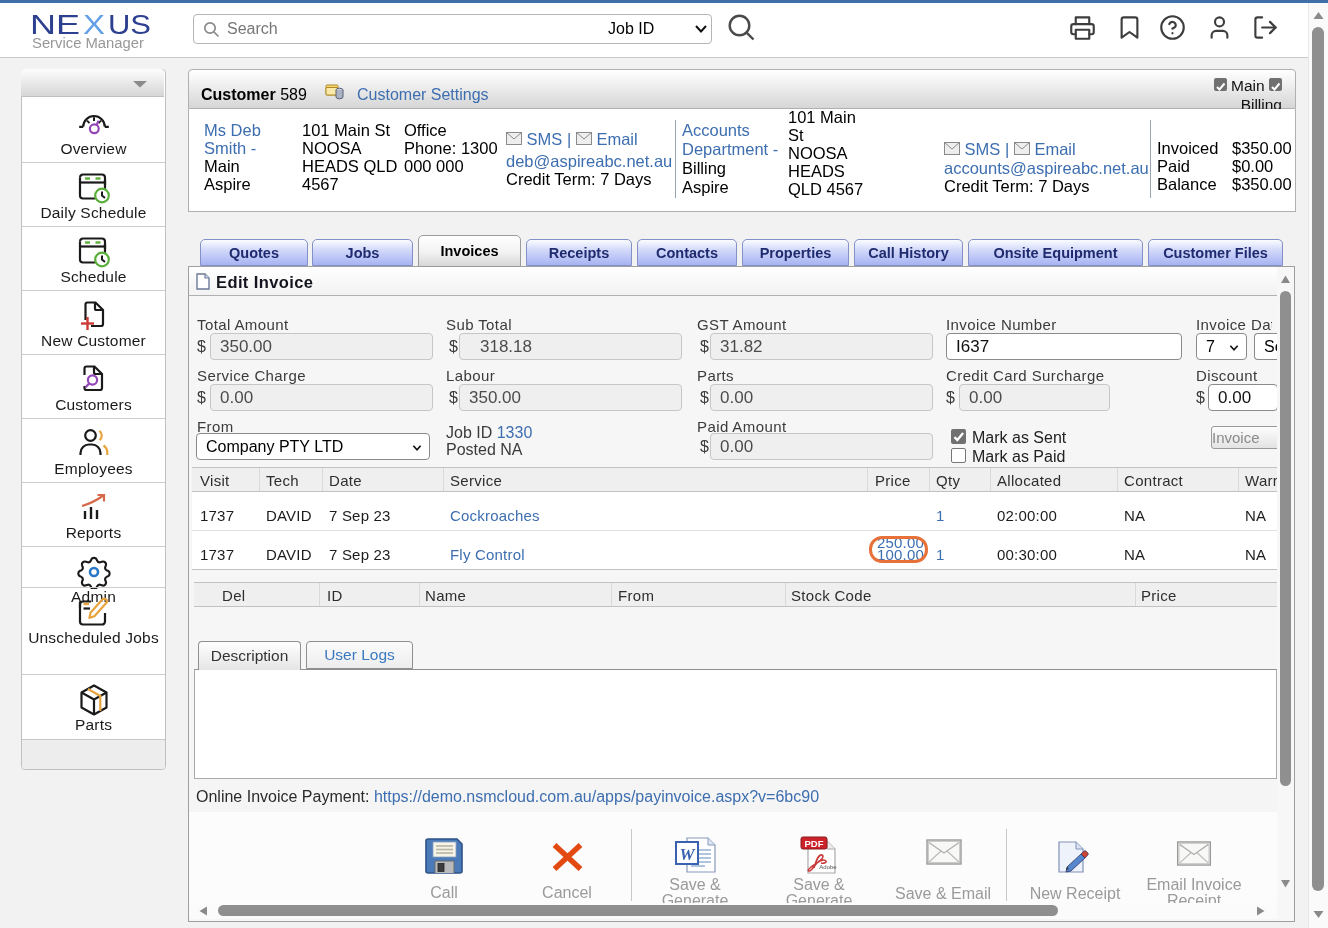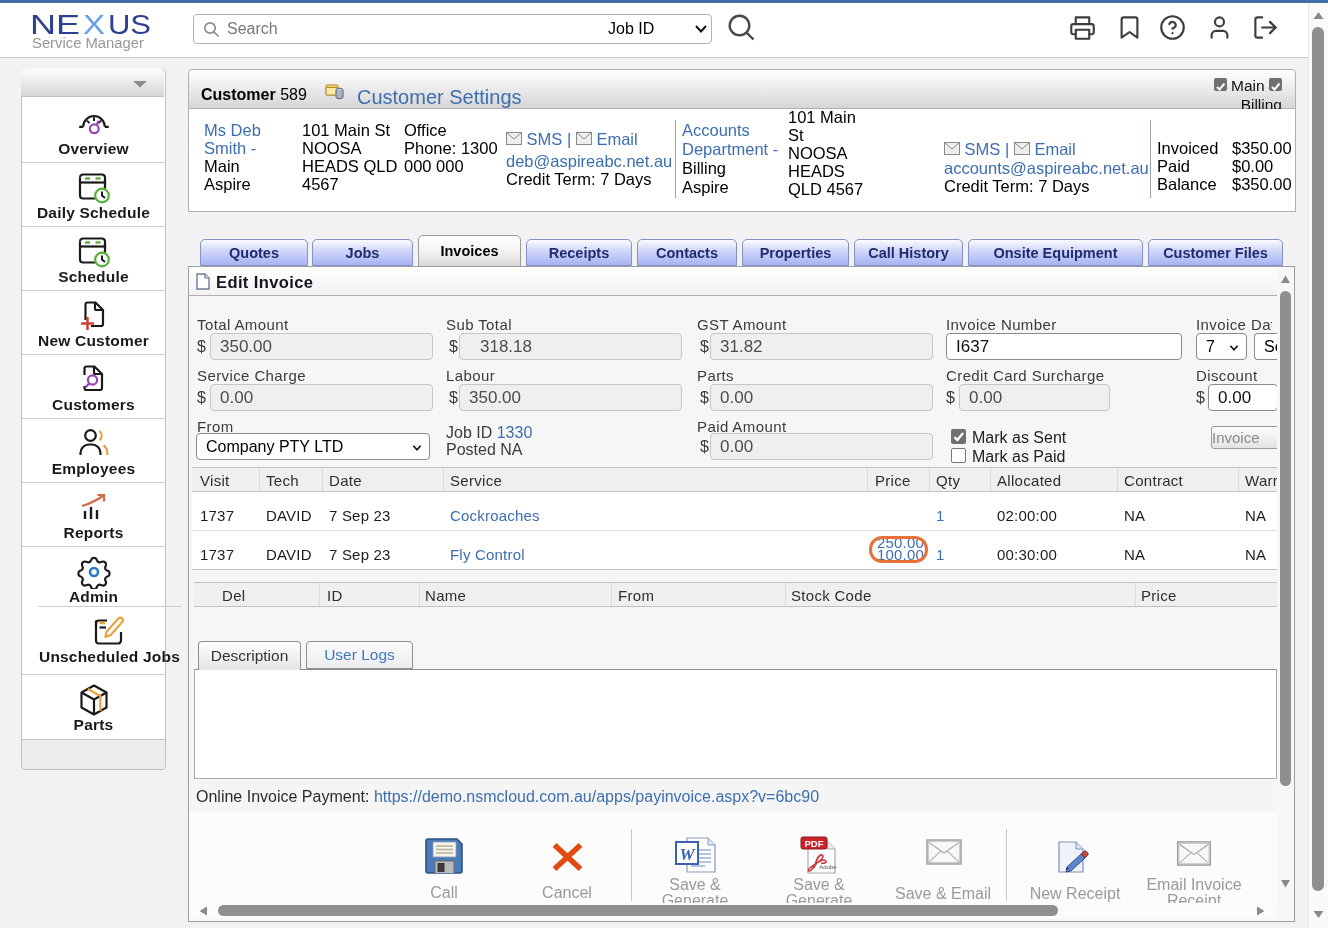--- a/index.html
+++ b/index.html
@@ -8,21 +8,21 @@
 .abs { position:absolute; }
 
 #topbar { left:0; top:0; width:1328px; height:3px; background:#3f6fa8; }
 #header { left:0; top:3px; width:1328px; height:55px; background:#fff; border-bottom:1px solid #c9c9c9; }
 #searchbox { left:193px; top:14px; width:519px; height:30px; background:#fff; border:1px solid #b5b5b5; border-radius:4px; }
 #searchph { left:227px; top:20px; font-size:16px; color:#777; }
 #jobid { left:608px; top:20px; font-size:16px; color:#000; }
 
 #sidebar { left:21px; top:69px; width:145px; height:701px; background:#fff; border:1px solid #c0c0c0; border-radius:4px; }
 #sbhead { left:0; top:0; width:143px; height:28px; background:linear-gradient(#fdfdfd,#d6d6d6); border-bottom:1px solid #c0c0c0; border-radius:4px 4px 0 0; }
-.sbitem { left:0; width:143px; height:64px; border-top:1px solid #ccc; text-align:center;font-weight:bold; }
+.sbitem { left:0; width:143px; height:64px; border-top:1px solid #ccc; text-align:center; }
 .sbitem.first { border-top:none; }
 .sbitem .lbl { position:absolute; bottom:4px; left:0; width:100%; font-size:15.5px; color:#1a1a1a; letter-spacing:0.2px; }
 .sbitem svg { position:absolute; top:8px; left:50%; transform:translateX(-50%); }
 
 #custbar { left:188px; top:69px; width:1108px; height:40px; background:linear-gradient(#ffffff,#d6d6d6); border:1px solid #b0b0b0; border-radius:4px 4px 0 0; }
 #custinfo { left:188px; top:109px; width:1108px; height:103px; background:#fff; border:1px solid #b0b0b0; border-top:none; }
 .link { color:#3d6eb0; }
 .vline { position:absolute; width:1px; background:#9aa5b1; }
 
 .tab { position:absolute; height:27px; top:239px; border:1px solid #8491c9; border-radius:5px 5px 0 0; background:linear-gradient(#fbfcff, #d2d9fa 40%, #a7b3f2); color:#1f2b6e; font-weight:bold; font-size:14.5px; text-align:center; line-height:26px; }
@@ -187,21 +187,21 @@
   </svg>
   <div class="lbl">Reports</div>
 </div>
 <div class="abs sbitem" style="left:22px;top:546px;">
   <svg width="34" height="34" viewBox="0 0 34 34">
     <path d="M14.2 4.2 a3.1 3.1 0 0 1 5.6 0 l.4 1 a3.1 3.1 0 0 0 4 1.6 l1-.4 a3.1 3.1 0 0 1 4 4 l-.4 1 a3.1 3.1 0 0 0 1.6 4 l1 .4 a3.1 3.1 0 0 1 0 5.6 l-1 .4 a3.1 3.1 0 0 0-1.6 4 l.4 1 a3.1 3.1 0 0 1-4 4 l-1-.4 a3.1 3.1 0 0 0-4 1.6 l-.4 1 a3.1 3.1 0 0 1-5.6 0 l-.4-1 a3.1 3.1 0 0 0-4-1.6 l-1 .4 a3.1 3.1 0 0 1-4-4 l.4-1 a3.1 3.1 0 0 0-1.6-4 l-1-.4 a3.1 3.1 0 0 1 0-5.6 l1-.4 a3.1 3.1 0 0 0 1.6-4 l-.4-1 a3.1 3.1 0 0 1 4-4 l1 .4 a3.1 3.1 0 0 0 4-1.6 z" fill="none" stroke="#1a1a1a" stroke-width="2.2" transform="scale(0.97) translate(0.5,0.5)"></path>
     <circle cx="17" cy="17" r="4" fill="none" stroke="#2979c8" stroke-width="2.6"></circle>
   </svg>
   <div class="lbl">Admin</div>
 </div>
-<div class="abs sbitem" style="left:22px;top:606px;margin-left:16px;">
+<div class="abs sbitem" style="left:22px;top:587px;">
   <svg width="34" height="34" viewBox="0 0 34 34">
     <path d="M14 5.5 h-8 a3 3 0 0 0-3 3 v17 a3 3 0 0 0 3 3 h19 a3 3 0 0 0 3-3 v-8.5" fill="none" stroke="#1a1a1a" stroke-width="2.2"></path>
     <line x1="3" y1="5.5" x2="3" y2="12" stroke="#1a1a1a" stroke-width="2.2"></line>
     <line x1="6.5" y1="12.5" x2="13" y2="12.5" stroke="#1a1a1a" stroke-width="2.2"></line>
     <line x1="6.5" y1="8" x2="12" y2="8" stroke="#e8a33d" stroke-width="2.4"></line>
     <path d="M13.5 16.8 L25.3 3.6 a2.6 2.6 0 0 1 3.9 3.5 L17.4 20.3 l-5 1.6 z" fill="none" stroke="#e8a33d" stroke-width="2.2" stroke-linejoin="round"></path>
   </svg>
   <div class="lbl">Unscheduled Jobs</div>
 </div>
 <div class="abs sbitem" style="left:22px;top:674px;">
@@ -216,21 +216,21 @@
 </div>
 
 <div class="abs" id="custbar"></div>
 <div class="abs" style="left:201px;top:86px;font-size:16px;"><b>Customer</b> 589</div>
 <svg class="abs" style="left:325px;top:83px;" width="20" height="18" viewBox="0 0 20 18">
   <rect x="1" y="2" width="12" height="10" rx="1" fill="#f7d770" stroke="#b08a28" stroke-width="1"></rect>
   <rect x="1" y="4.5" width="12" height="7.5" rx="1" fill="#fae9a8" stroke="#b08a28" stroke-width="1"></rect>
   <ellipse cx="14.5" cy="7" rx="3.5" ry="1.8" fill="#c7cede" stroke="#5a6172"></ellipse>
   <path d="M11 7 v7 a3.5 1.8 0 0 0 7 0 v-7" fill="#aab2c4" stroke="#5a6172"></path>
 </svg>
-<div class="abs link" style="left:357px;top:86px;font-size:20px;">Customer Settings</div>
+<div class="abs link" style="left:357px;top:86px;font-size:16px;">Customer Settings</div>
 <div class="abs" style="left:1196px;top:76px;width:86px;text-align:right;font-size:15.5px;color:#111;line-height:19px;">
   <span style="display:inline-block;width:13px;height:13px;background:#707070;border-radius:2px;position:relative;top:2px;"><svg width="13" height="13" viewBox="0 0 13 13">
         <path d="M3 7 l2.5 2.5 L10.5 3.5" stroke="#fff" stroke-width="2" fill="none"></path>
       </svg></span>
   Main
   <span style="display:inline-block;width:13px;height:13px;background:#707070;border-radius:2px;position:relative;top:2px;"><svg width="13" height="13" viewBox="0 0 13 13">
         <path d="M3 7 l2.5 2.5 L10.5 3.5" stroke="#fff" stroke-width="2" fill="none"></path>
       </svg></span>
   <br>Billing
 </div>

